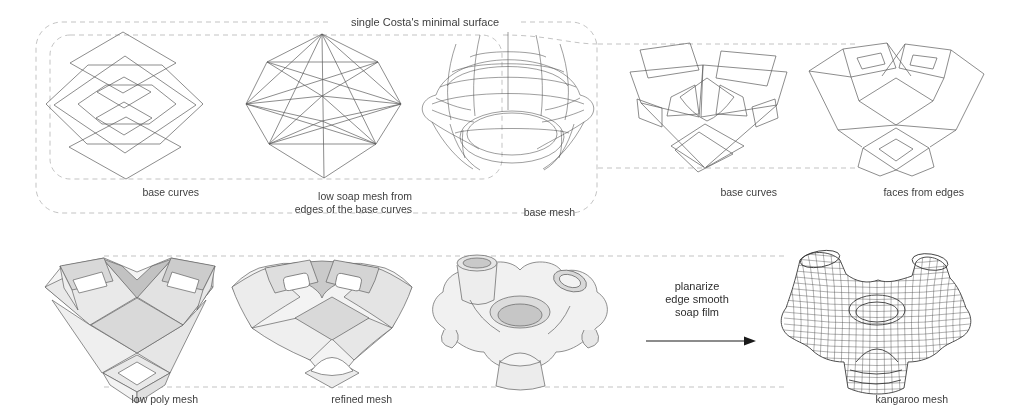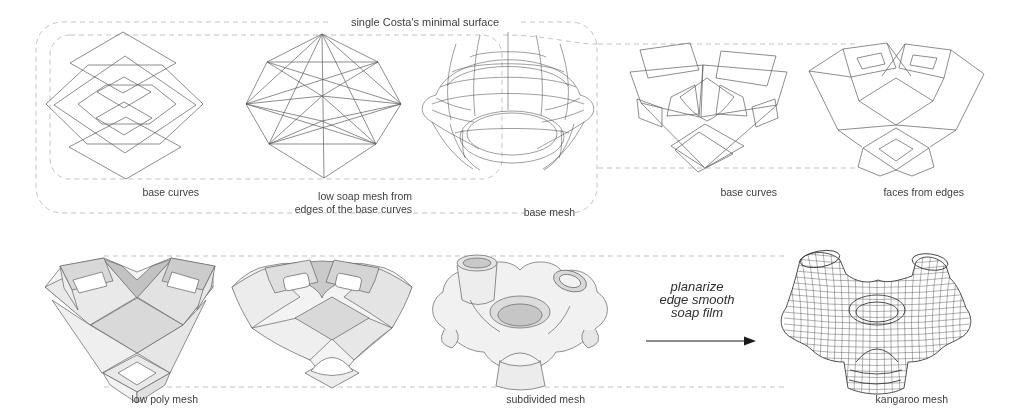--- a/index.html
+++ b/index.html
@@ -2,21 +2,21 @@
 <html><head>
 <meta charset="utf-8">
 <style>
   html,body{margin:0;padding:0;background:#fff;}
   #stage{position:relative;width:1024px;height:420px;background:#fff;overflow:hidden;
          font-family:"Liberation Sans", sans-serif;color:#3e3e3e;padding-left:31px;}
   #art{position:absolute;left:0;top:0;}
   .cap{position:absolute;font-size:10.5px;line-height:12.5px;text-align:right;color:#3e3e3e;}
   .title{position:absolute;font-size:11px;line-height:13px;text-align:center;color:#3e3e3e;
          background:#fff;padding:0 5px;}
-  .proc{position:absolute;font-size:13px;line-height:13px;text-align:center;color:#2e2e2e;font-style:italic;}
+  .proc{position:absolute;font-size:11px;line-height:13px;text-align:center;color:#2e2e2e;}
   
   .wire path,.wire polygon,.wire line,.wire ellipse{fill:none;stroke:#5c5c5c;stroke-width:.7;}
   .mesh path,.mesh ellipse,.mesh line{fill:none;stroke:#4e4e4e;stroke-width:.55;}
   .dashes path,.dashes rect{fill:none;stroke:#bcbcbc;stroke-width:.9;stroke-dasharray:5 4;}
   .solid path,.solid polygon,.solid rect,.solid ellipse{stroke:#616161;stroke-width:.7;}
   #kang-grid path{fill:none;stroke:#454545;stroke-width:.42;}
   .kangline{fill:none;stroke:#2f2f2f;stroke-width:.85;}
 </style>
 </head>
 <body>
@@ -267,22 +267,22 @@
 </div>
 
 <div class="cap" style="left:435px;top:186px;width:140px;margin-top:20px;">base mesh</div>
 
 <div class="cap" style="left:637px;top:186px;width:140px;">base curves</div>
 
 <div class="cap" style="left:824px;top:186px;width:140px;">faces from edges</div>
 
 <div class="cap" style="left:58px;top:393px;width:140px;">low poly mesh</div>
 
-
-<div class="cap" style="left:445px;top:393px;width:140px;">subdivided mesh</div>
+<div class="cap" style="left:252px;top:393px;width:140px;">refined mesh</div>
+
 
 <div class="cap" style="left:808px;top:393px;width:140px;">kangaroo mesh</div>
 
 <div class="proc" style="left:619px;top:280px;width:156px;">
   <div>planarize</div>
   <div>edge smooth</div>
   <div>soap film</div>
 </div>
 
 </div>

